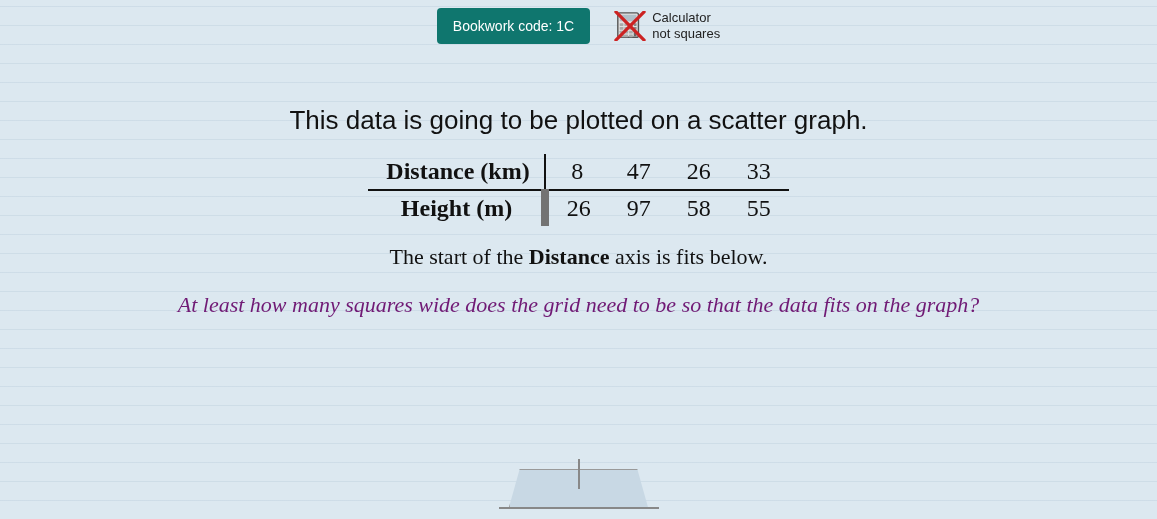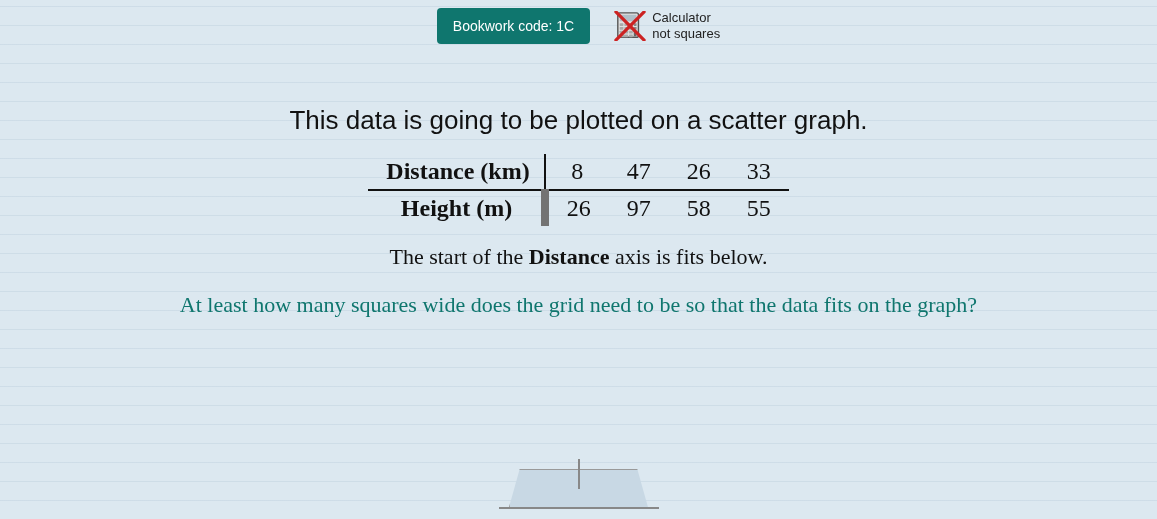--- a/index.html
+++ b/index.html
@@ -135,25 +135,26 @@
       text-align: center;
       font-family: Georgia, serif;
     }
 
     .axis-text strong {
       font-weight: bold;
     }
 
     .question-text {
       font-size: 22px;
-      color: #0f766e;
+      color: #701a75;
       text-align: center;
       font-family: Georgia, serif;
       line-height: 1.5;
       max-width: 900px;
+      font-style: italic;
     }
 
     .answer-area {
       position: absolute;
       bottom: 10px;
       left: 50%;
       transform: translateX(-50%);
       display: flex;
       flex-direction: column;
       align-items: center;

